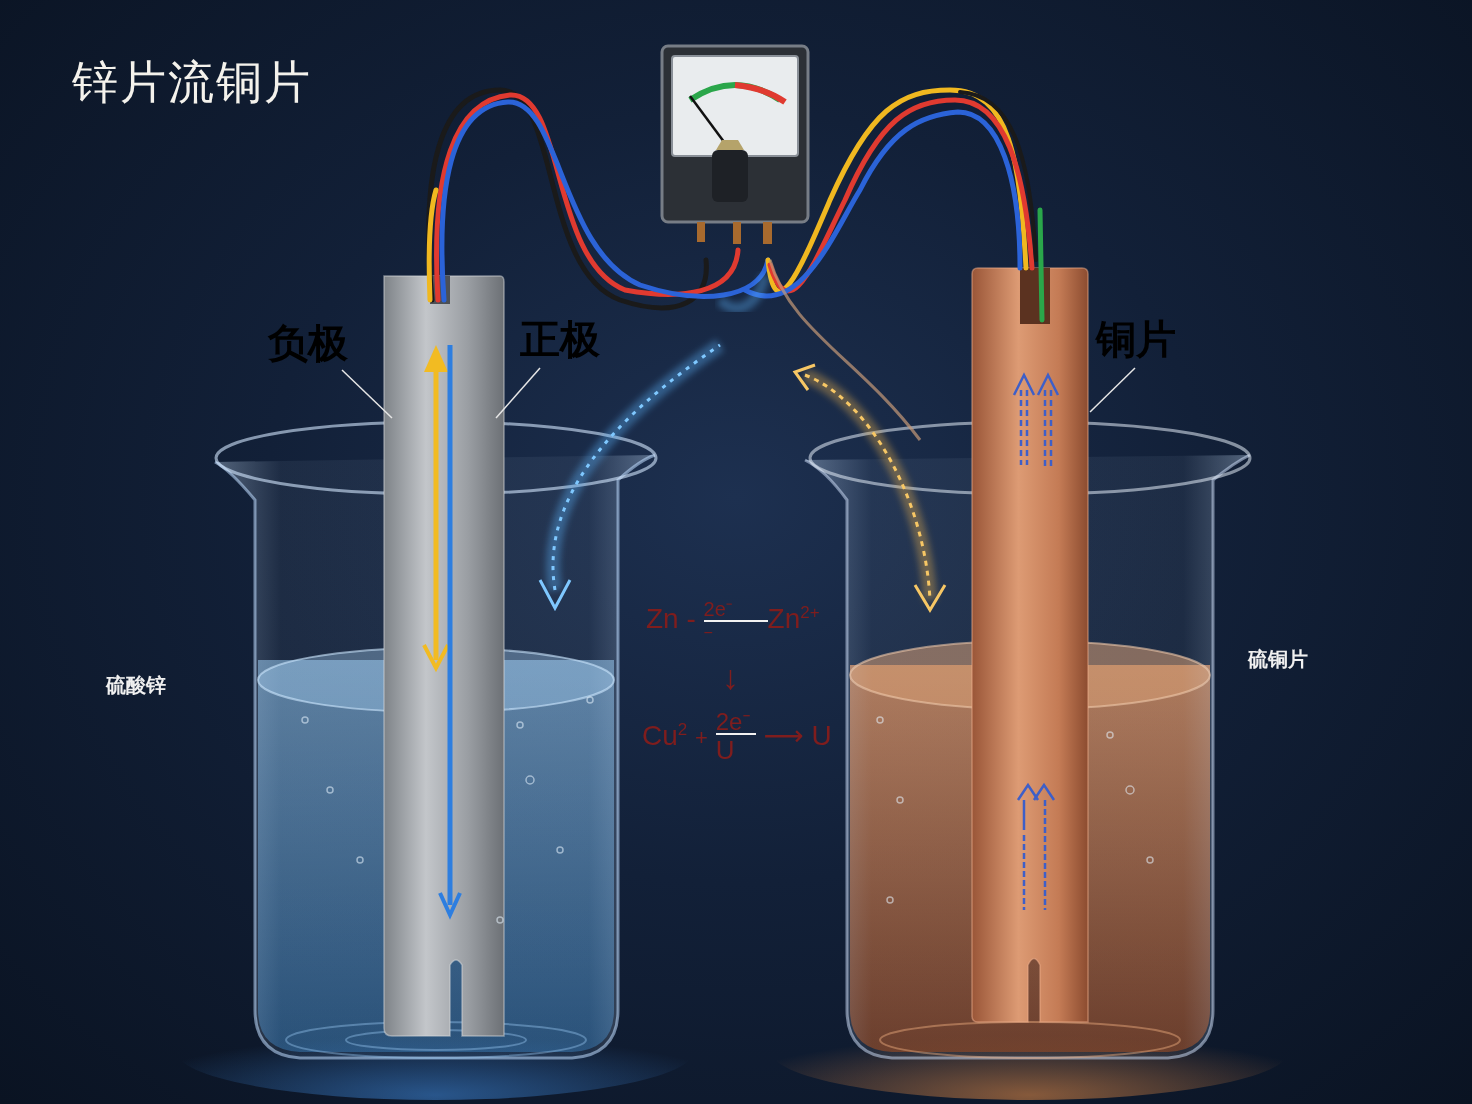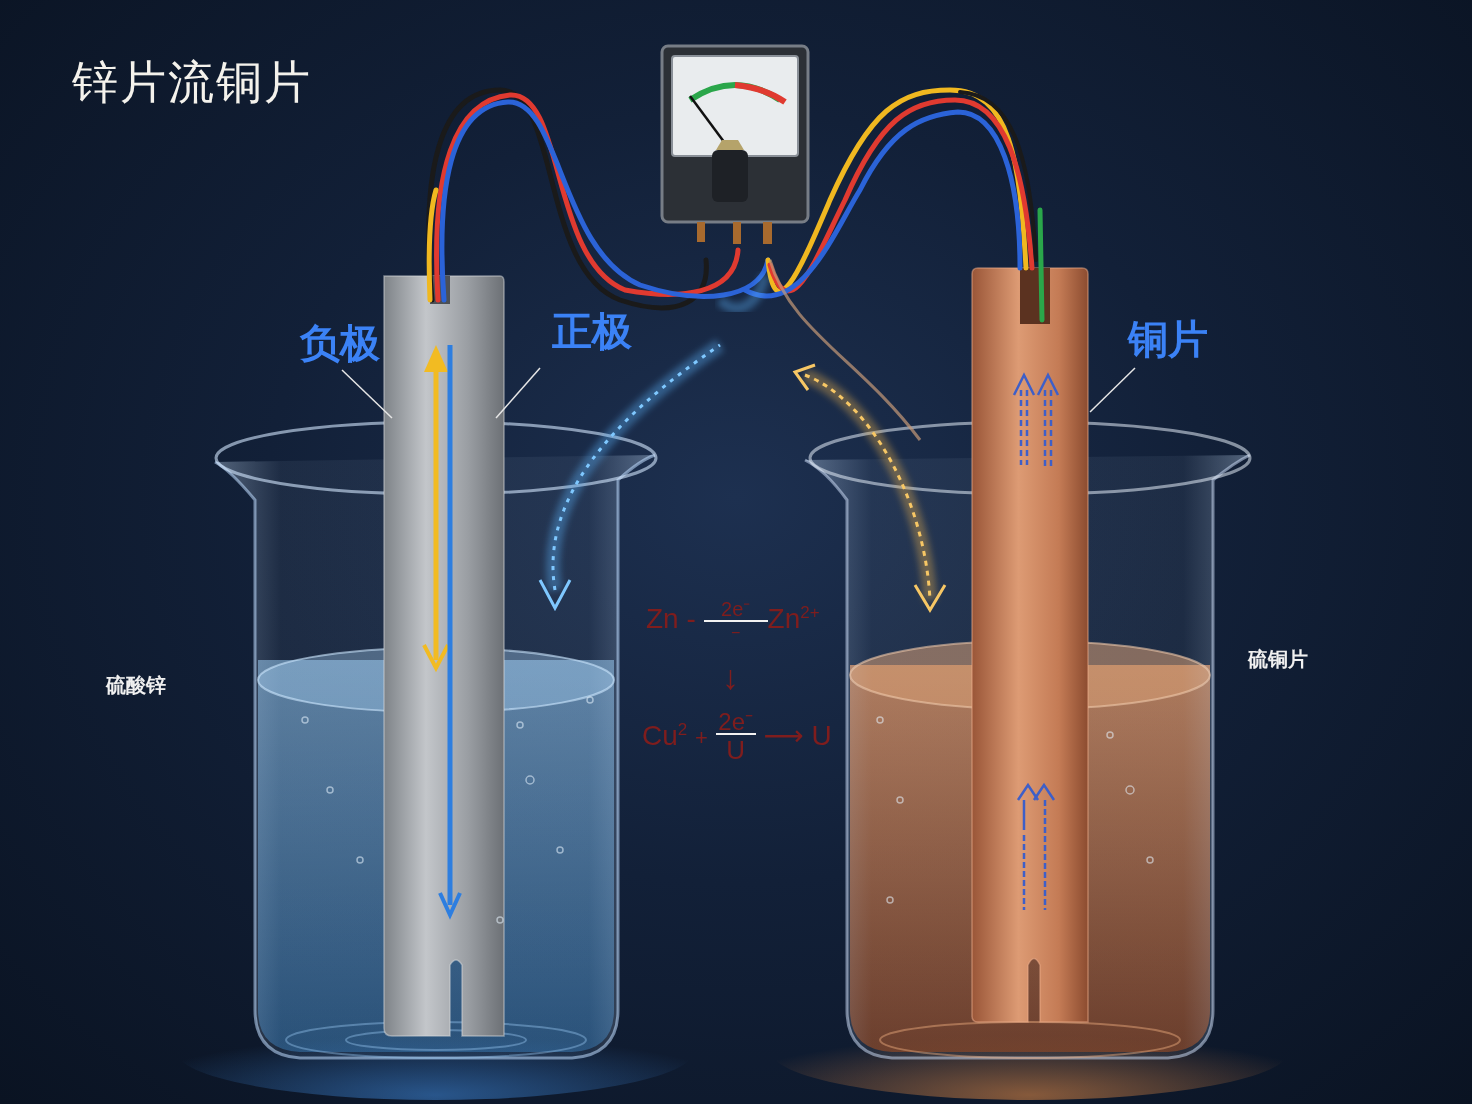--- a/index.html
+++ b/index.html
@@ -1,27 +1,27 @@
 <!DOCTYPE html>
 <html><head>
 <meta charset="utf-8">
 <style>
   html,body{margin:0;padding:0;}
   body{width:1472px;height:1104px;overflow:hidden;
     background:radial-gradient(ellipse at 50% 45%, #1d3050 0%, #122038 45%, #0a1322 100%);
     font-family:"DejaVu Sans","Liberation Sans",sans-serif;position:relative;}
   .abs{position:absolute;}
   .title{left:72px;top:52px;font-size:46px;color:#f4f2ec;letter-spacing:2px;font-weight:normal;}
-  .label-orange{color:#3b82f6;font-size:40px;font-weight:bold;margin-left:32px;}
+  .label-orange{color:#000000;font-size:40px;font-weight:bold;}
   .label-white{color:#f0f0f0;font-size:20px;font-weight:bold;}
   svg.scene{position:absolute;left:0;top:0;}
   .eq{color:#7f1d1d;font-family:"Liberation Sans",sans-serif;}
   .eq-line{font-size:28px;white-space:nowrap;}
   .sup{font-size:17px;vertical-align:super;}
-  .frac{display:inline-block;text-align:center;vertical-align:middle;font-size:20px;line-height:22px;}
+  .frac{display:inline-block;vertical-align:middle;font-size:20px;line-height:22px;}
   .frac .top{display:block;}
   .frac .arrow-line{display:block;border-top:2px solid #f2f2f2;width:64px;margin:0 auto;position:relative;}
   .frac .bot{display:block;font-size:16px;}
 </style>
 </head>
 <body>
 
 <svg class="scene" width="1472" height="1104" viewBox="0 0 1472 1104">
   <defs>
     <linearGradient id="zinc" x1="0" x2="1">
@@ -174,21 +174,21 @@
       <circle cx="900" cy="800" r="3"></circle>
       <circle cx="1110" cy="735" r="3"></circle>
     <circle cx="1130" cy="790" r="4"></circle>
       <circle cx="1150" cy="860" r="3"></circle>
       <circle cx="890" cy="900" r="3"></circle>
   </g>
 </svg>
 
 <div class="abs title">锌片流铜片</div>
 <div class="abs label-orange" style="left:268px;top:316px;">负极</div>
-<div class="abs label-orange" style="left:520px;top:304px;">正极</div>
+<div class="abs label-orange" style="left:520px;top:312px;">正极</div>
 <div class="abs label-orange" style="left:1096px;top:312px;">铜片</div>
 <div class="abs label-white" style="left:106px;top:672px;">硫酸锌</div>
 <div class="abs label-white" style="left:1248px;top:646px;">硫铜片</div>
 
 <div class="abs eq" style="left:646px;top:598px;">
   <div class="eq-line">
     <span>Zn -</span>
     <span class="frac">
       <span class="top">2e⁻</span>
       <span class="arrow-line"></span>

